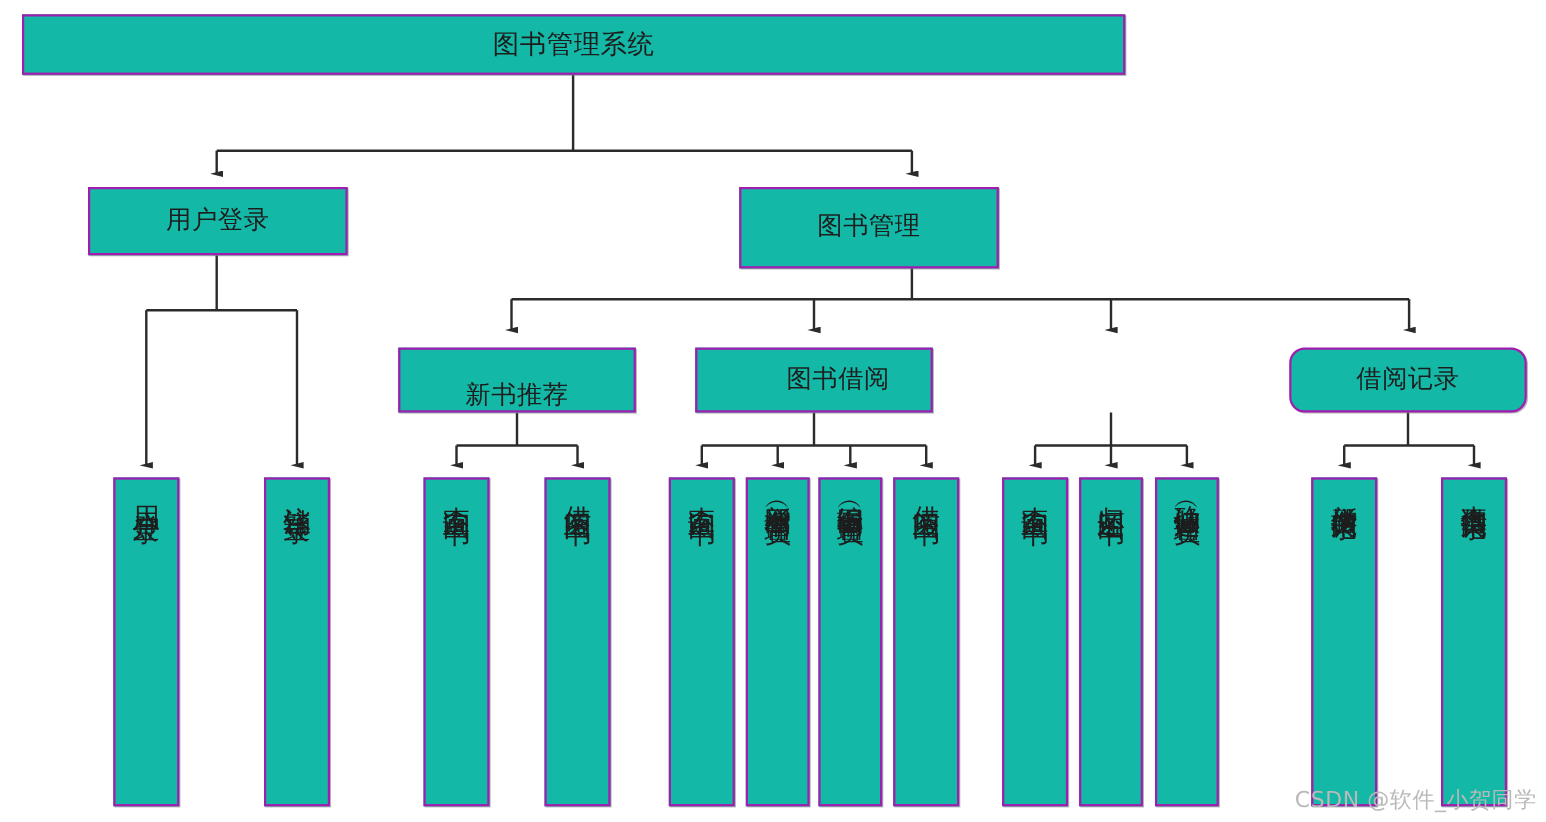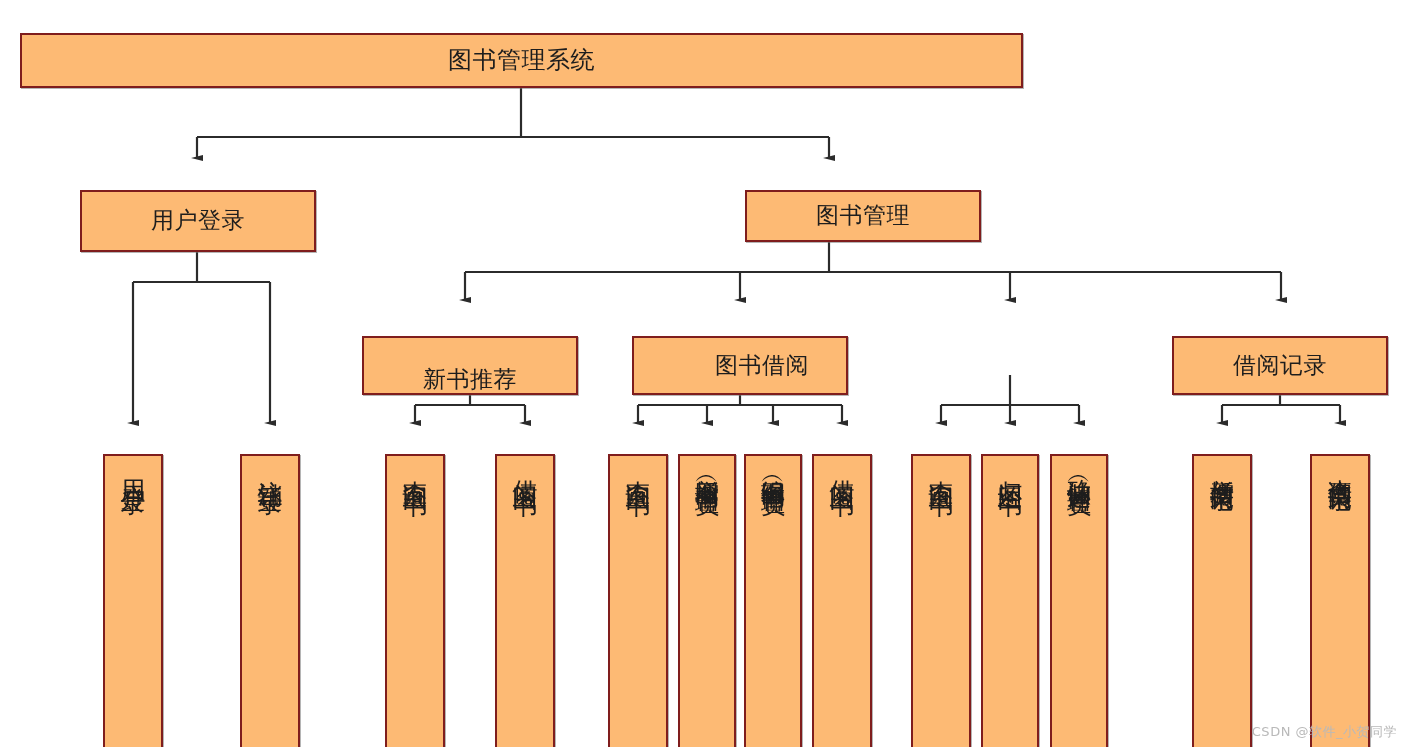--- a/index.html
+++ b/index.html
@@ -22,28 +22,27 @@
     position: absolute;
     left: 0;
     top: 0;
     width: 1405px;
     height: 747px;
     pointer-events: none;
   }
   .node {
     position: absolute;
     box-sizing: border-box;
-    background: #fdba74;
-    border: 2px solid #7f1d1d;
+    background: #14b8a6;
+    border: 2px solid #a21caf;
     box-shadow: 1px 1px 0 0 rgba(120,120,120,0.55);
     display: flex;
     align-items: center;
     justify-content: center;
     color: #1d1d1d;
-    margin-top: 20px;
   }
   .node .node-label {
     display: block;
     text-align: center;
     line-height: 1.12;
     letter-spacing: 0.5px;
   }
   
   .node.horiz .node-label {
     font-size: 23px;
@@ -65,21 +64,21 @@
     white-space: nowrap;
   }
   .node.vert.tall .node-label {
     font-size: 24px;
     letter-spacing: 2px;
   }
   #watermark {
     position: absolute;
     right: 8px;
     bottom: 6px;
-    font-size: 13px;
+    font-size: 20px;
     color: #b9b9b9;
     letter-spacing: 0.5px;
     white-space: nowrap;
     user-select: none;
   }
 </style>
 </head>
 <body>
 
 <div id="diagram-root">
@@ -135,34 +134,34 @@
   </svg>
 
   <div class="node horiz level-1" style="left:20px; top:13px; width:1003px; height:55px;">
     <span class="node-label">图书管理系统</span>
   </div>
 
   <div class="node horiz level-2" style="left:80px; top:170px; width:236px; height:62px;">
     <span class="node-label">用户登录</span>
   </div>
 
-  <div class="node horiz level-2" style="left:745px; top:170px; width:236px; height:52px;">
+  <div class="node horiz level-2" style="left:672px; top:170px; width:236px; height:74px;">
     <span class="node-label">图书管理</span>
   </div>
 
   <div class="node horiz level-3" style="left:362px; top:316px; width:216px; height:59px;align-items:flex-end;">
     <span class="node-label">新书推荐</span>
   </div>
 
   <div class="node horiz level-3" style="left:632px; top:316px; width:216px; height:59px;padding-left:44px;">
     <span class="node-label">图书借阅</span>
   </div>
 
 
-  <div class="node horiz level-3" style="left:1172px; top:316px; width:216px; height:59px;">
+  <div class="node horiz level-3" style="left:1172px; top:316px; width:216px; height:59px;border-radius:14px;">
     <span class="node-label">借阅记录</span>
   </div>
 
   <div class="node vert" style="left:103px; top:434px; width:60px; height:299px;">
     <span class="node-label">用户登录</span>
   </div>
 
   <div class="node vert" style="left:240px; top:434px; width:60px; height:299px;">
     <span class="node-label">注销登录</span>
   </div>

